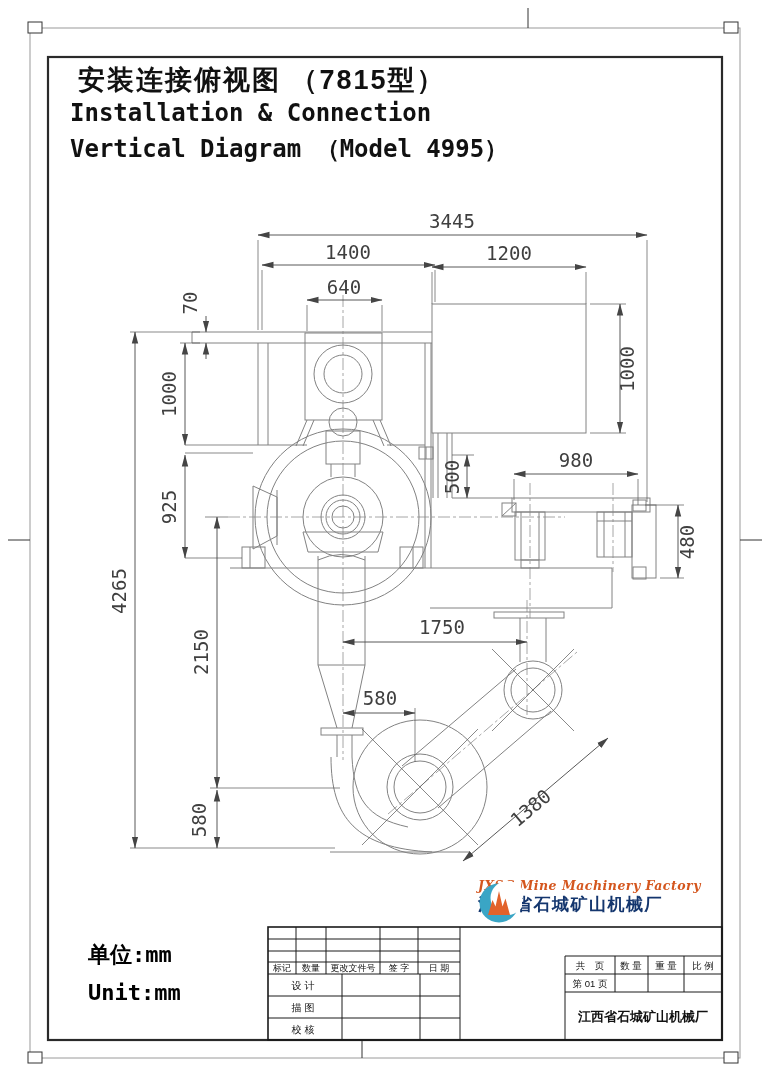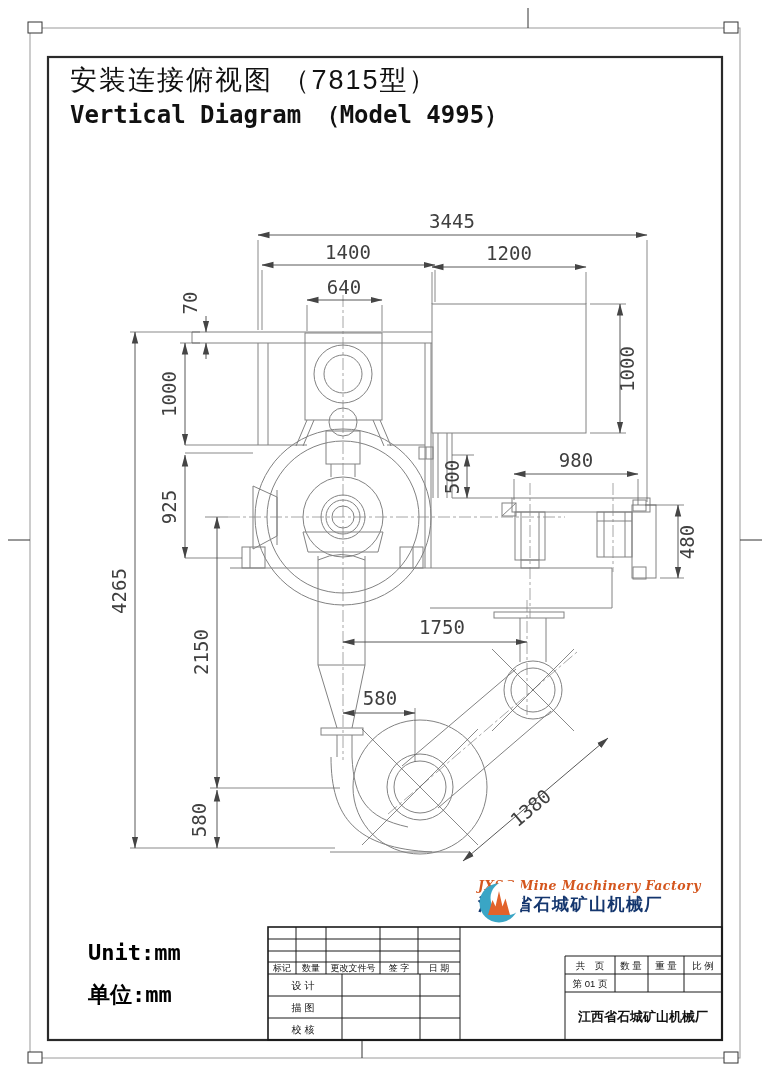--- a/index.html
+++ b/index.html
@@ -2,22 +2,22 @@
 <html><head>
 <meta charset="utf-8">
 <style>
   html,body{margin:0;padding:0;background:#fff;}
   .page{position:relative;width:768px;height:1086px;background:#fff;overflow:hidden;
         font-family:"Liberation Sans",sans-serif;}
   svg{position:absolute;left:0;top:0;}
   svg text{font-family:"DejaVu Sans Mono",monospace;fill:#3f3f3f;}
   .tbt{font-family:"Liberation Sans",sans-serif;fill:#111;white-space:pre;}
   .title-block{position:absolute;left:70px;top:62px;color:#111;}
-  .title-cn{font-size:27px;font-weight:400;letter-spacing:2px;height:37px;
-            font-family:"Liberation Sans",sans-serif;}
+  .title-cn{font-size:27px;font-weight:700;letter-spacing:2px;height:37px;
+            font-family:"Liberation Sans",sans-serif;margin-left:8px;}
   .title-en{font-size:24px;font-weight:600;height:34px;font-family:"DejaVu Sans Mono",monospace;}
   .unit-block{position:absolute;left:88px;top:940px;color:#000;
               font-family:"DejaVu Sans Mono",monospace;font-size:22px;font-weight:600;}
   .unit-block div{height:40px;}
   .logo{position:absolute;left:478px;top:878px;display:flex;align-items:center;gap:7px;}
   .logo-texts{display:flex;flex-direction:column;}
   .logo-en{font-family:"DejaVu Serif",serif;font-style:italic;font-weight:bold;
            font-size:12.5px;color:#d4561e;letter-spacing:0.5px;}
   .logo-cn{font-size:17px;font-weight:bold;color:#14366e;letter-spacing:1.5px;}
 </style>
@@ -205,26 +205,27 @@
     <text class="tbt" x="631" y="969" font-size="9.5">数 量</text>
     <text class="tbt" x="666" y="969" font-size="9.5">重 量</text>
     <text class="tbt" x="703" y="969" font-size="9.5">比 例</text>
     <text class="tbt" x="590" y="987" font-size="9.5">第 01 页</text>
     <text class="tbt" x="643" y="1021" font-size="13" font-weight="bold">江西省石城矿山机械厂</text>
   </g>
 </svg>
 
 <div class="title-block">
   <div class="title-cn">安装连接俯视图 （7815型）</div>
+  <div class="title-en">Installation &amp; Connection</div>
   <div class="title-en">Vertical Diagram （Model 4995）</div>
 </div>
 
 <div class="unit-block">
+  <div>单位:mm</div>
   <div>Unit:mm</div>
-  <div>单位:mm</div>
 </div>
 
 <div class="logo">
   <svg width="44" height="48" viewBox="0 0 44 48">
     <circle cx="21" cy="25" r="19.5" fill="#3aa5c5"></circle>
     <circle cx="29.5" cy="20" r="17" fill="#ffffff"></circle>
     <path d="M10,37 L14.5,22 L17.5,28.5 L21,13 L24.5,28.5 L27.5,20.5 L32,37 Z" fill="#e2622b"></path>
   </svg>
   <div class="logo-texts">
     <div class="logo-en">JXSC Mine Machinery Factory</div>

